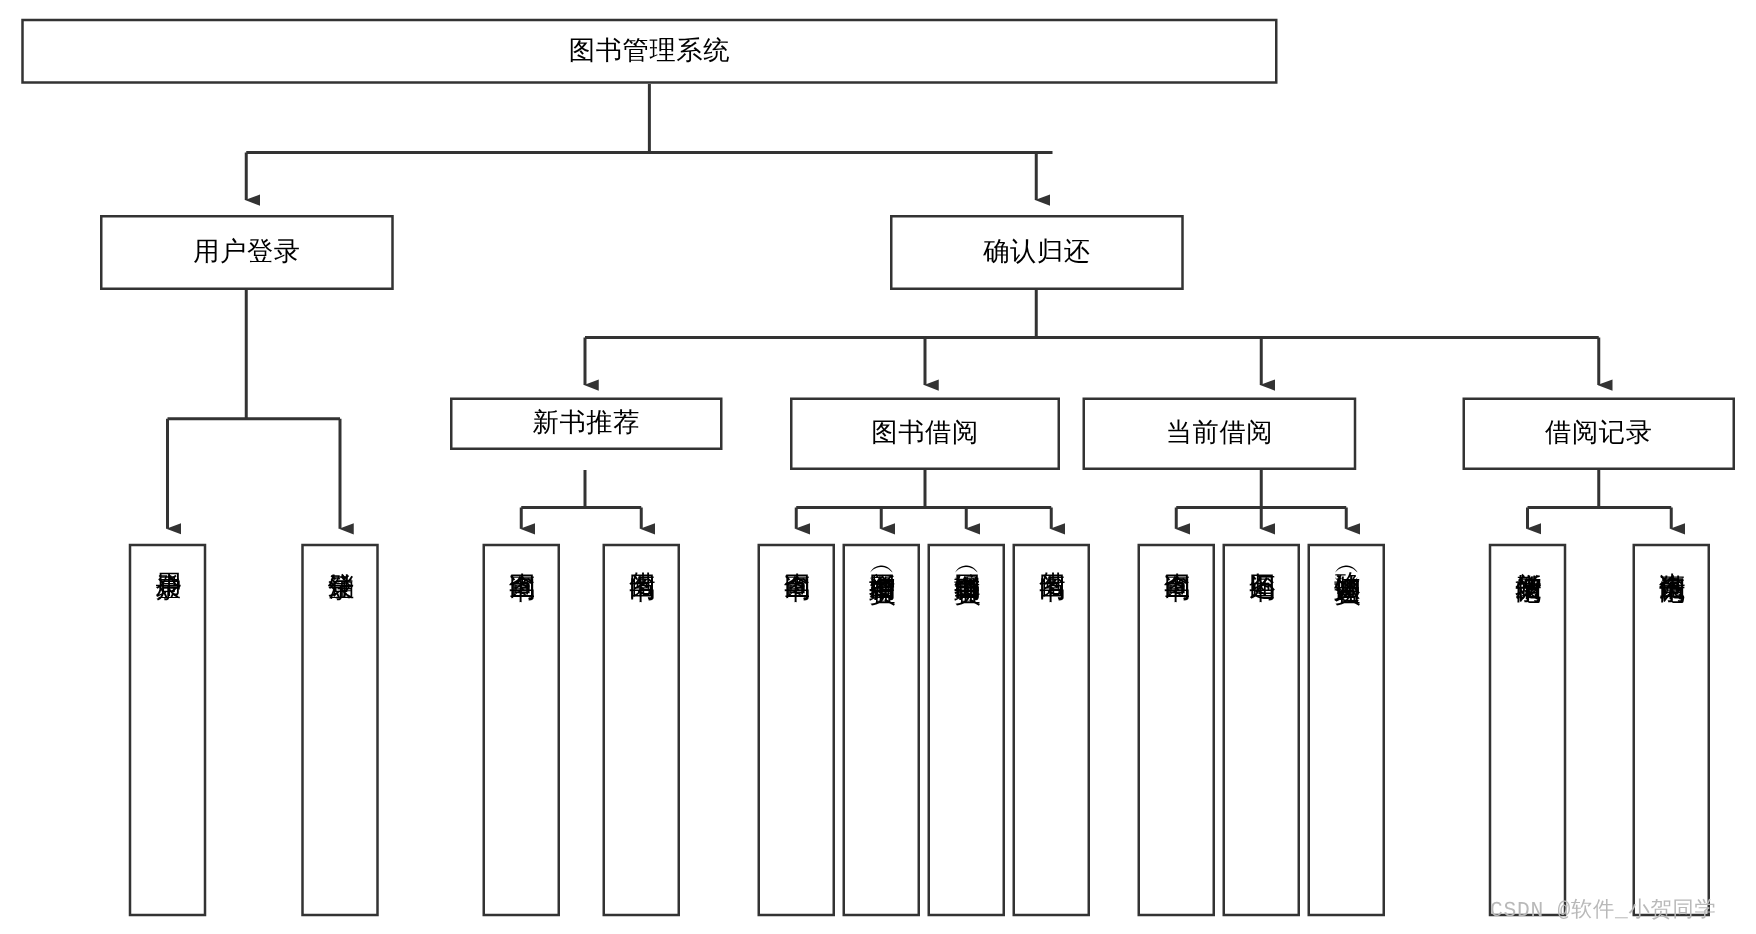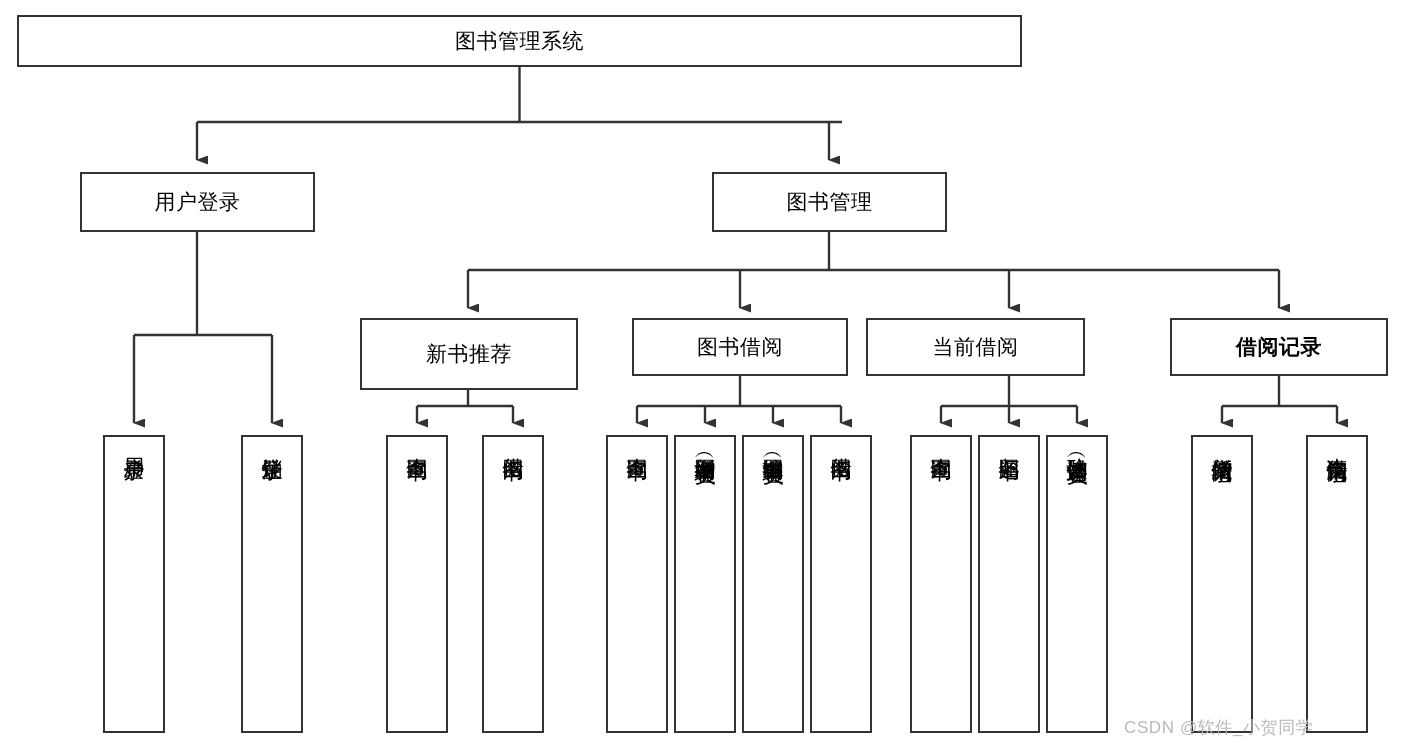--- a/index.html
+++ b/index.html
@@ -125,33 +125,33 @@
   </svg>
 
   <div class="node horiz" style="left:17px; top:15px; width:1005px; height:52px;">
     <span class="label">图书管理系统</span>
   </div>
 
   <div class="node horiz" style="left:80px; top:172px; width:235px; height:60px;">
     <span class="label">用户登录</span>
   </div>
   <div class="node horiz" style="left:712px; top:172px; width:235px; height:60px;">
-    <span class="label">图书管理</span>
+    <span class="label">确认归还</span>
   </div>
 
-  <div class="node horiz" style="left:360px; top:318px; width:218px; height:72px;text-align:right;">
+  <div class="node horiz" style="left:360px; top:318px; width:218px; height:42px;text-align:right;">
     <span class="label">新书推荐</span>
   </div>
   <div class="node horiz" style="left:632px; top:318px; width:216px; height:58px;text-align:center;">
     <span class="label">图书借阅</span>
   </div>
   <div class="node horiz" style="left:866px; top:318px; width:219px; height:58px;">
     <span class="label">当前借阅</span>
   </div>
-  <div class="node horiz" style="left:1170px; top:318px; width:218px; height:58px;font-weight:bold;">
+  <div class="node horiz" style="left:1170px; top:318px; width:218px; height:58px;">
     <span class="label">借阅记录</span>
   </div>
 
   <div class="node vert" style="left:103px; top:435px; width:62px; height:298px;">
     <span class="label">用户登录</span>
   </div>
   <div class="node vert" style="left:241px; top:435px; width:62px; height:298px;">
     <span class="label">注销登录</span>
   </div>
 
@@ -185,15 +185,15 @@
     <span class="label">确认归还（管理员）</span>
   </div>
 
   <div class="node vert" style="left:1191px; top:435px; width:62px; height:298px;">
     <span class="label">新增借阅记录</span>
   </div>
   <div class="node vert" style="left:1306px; top:435px; width:62px; height:298px;">
     <span class="label">查询借阅记录</span>
   </div>
 
-  <div class="watermark" style="left:1124px; top:716px;">CSDN @软件_小贺同学</div>
+  <div class="watermark" style="left:1192px; top:716px;font-family:Liberation Mono, monospace;">CSDN @软件_小贺同学</div>
 
 </div>
 
 </body></html>

